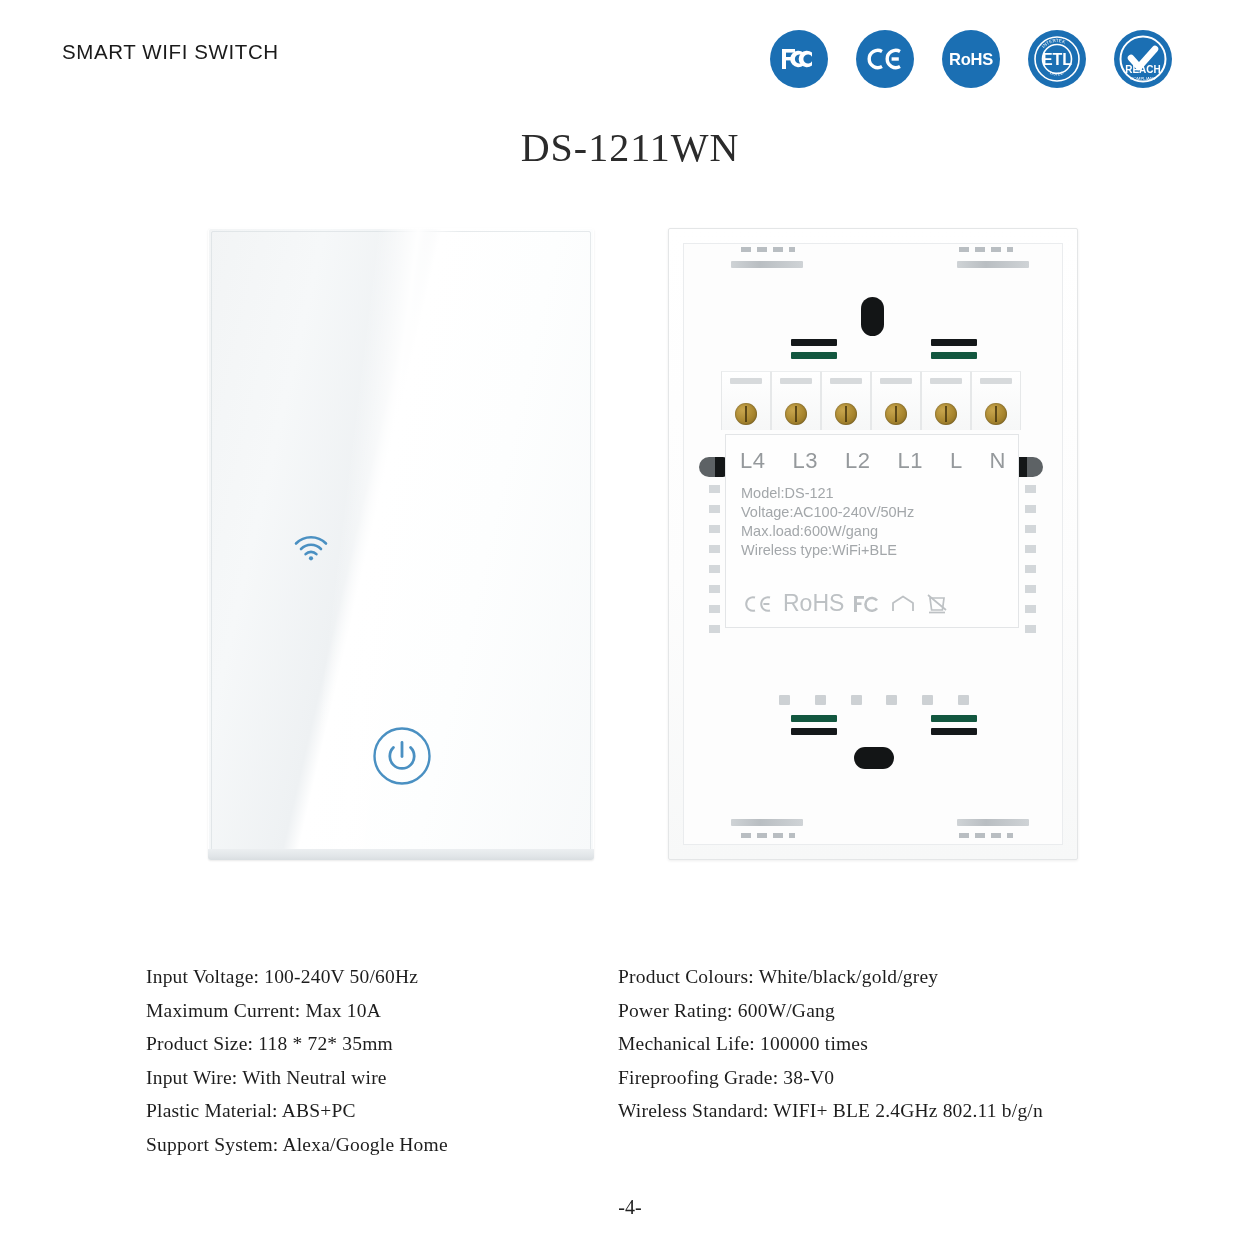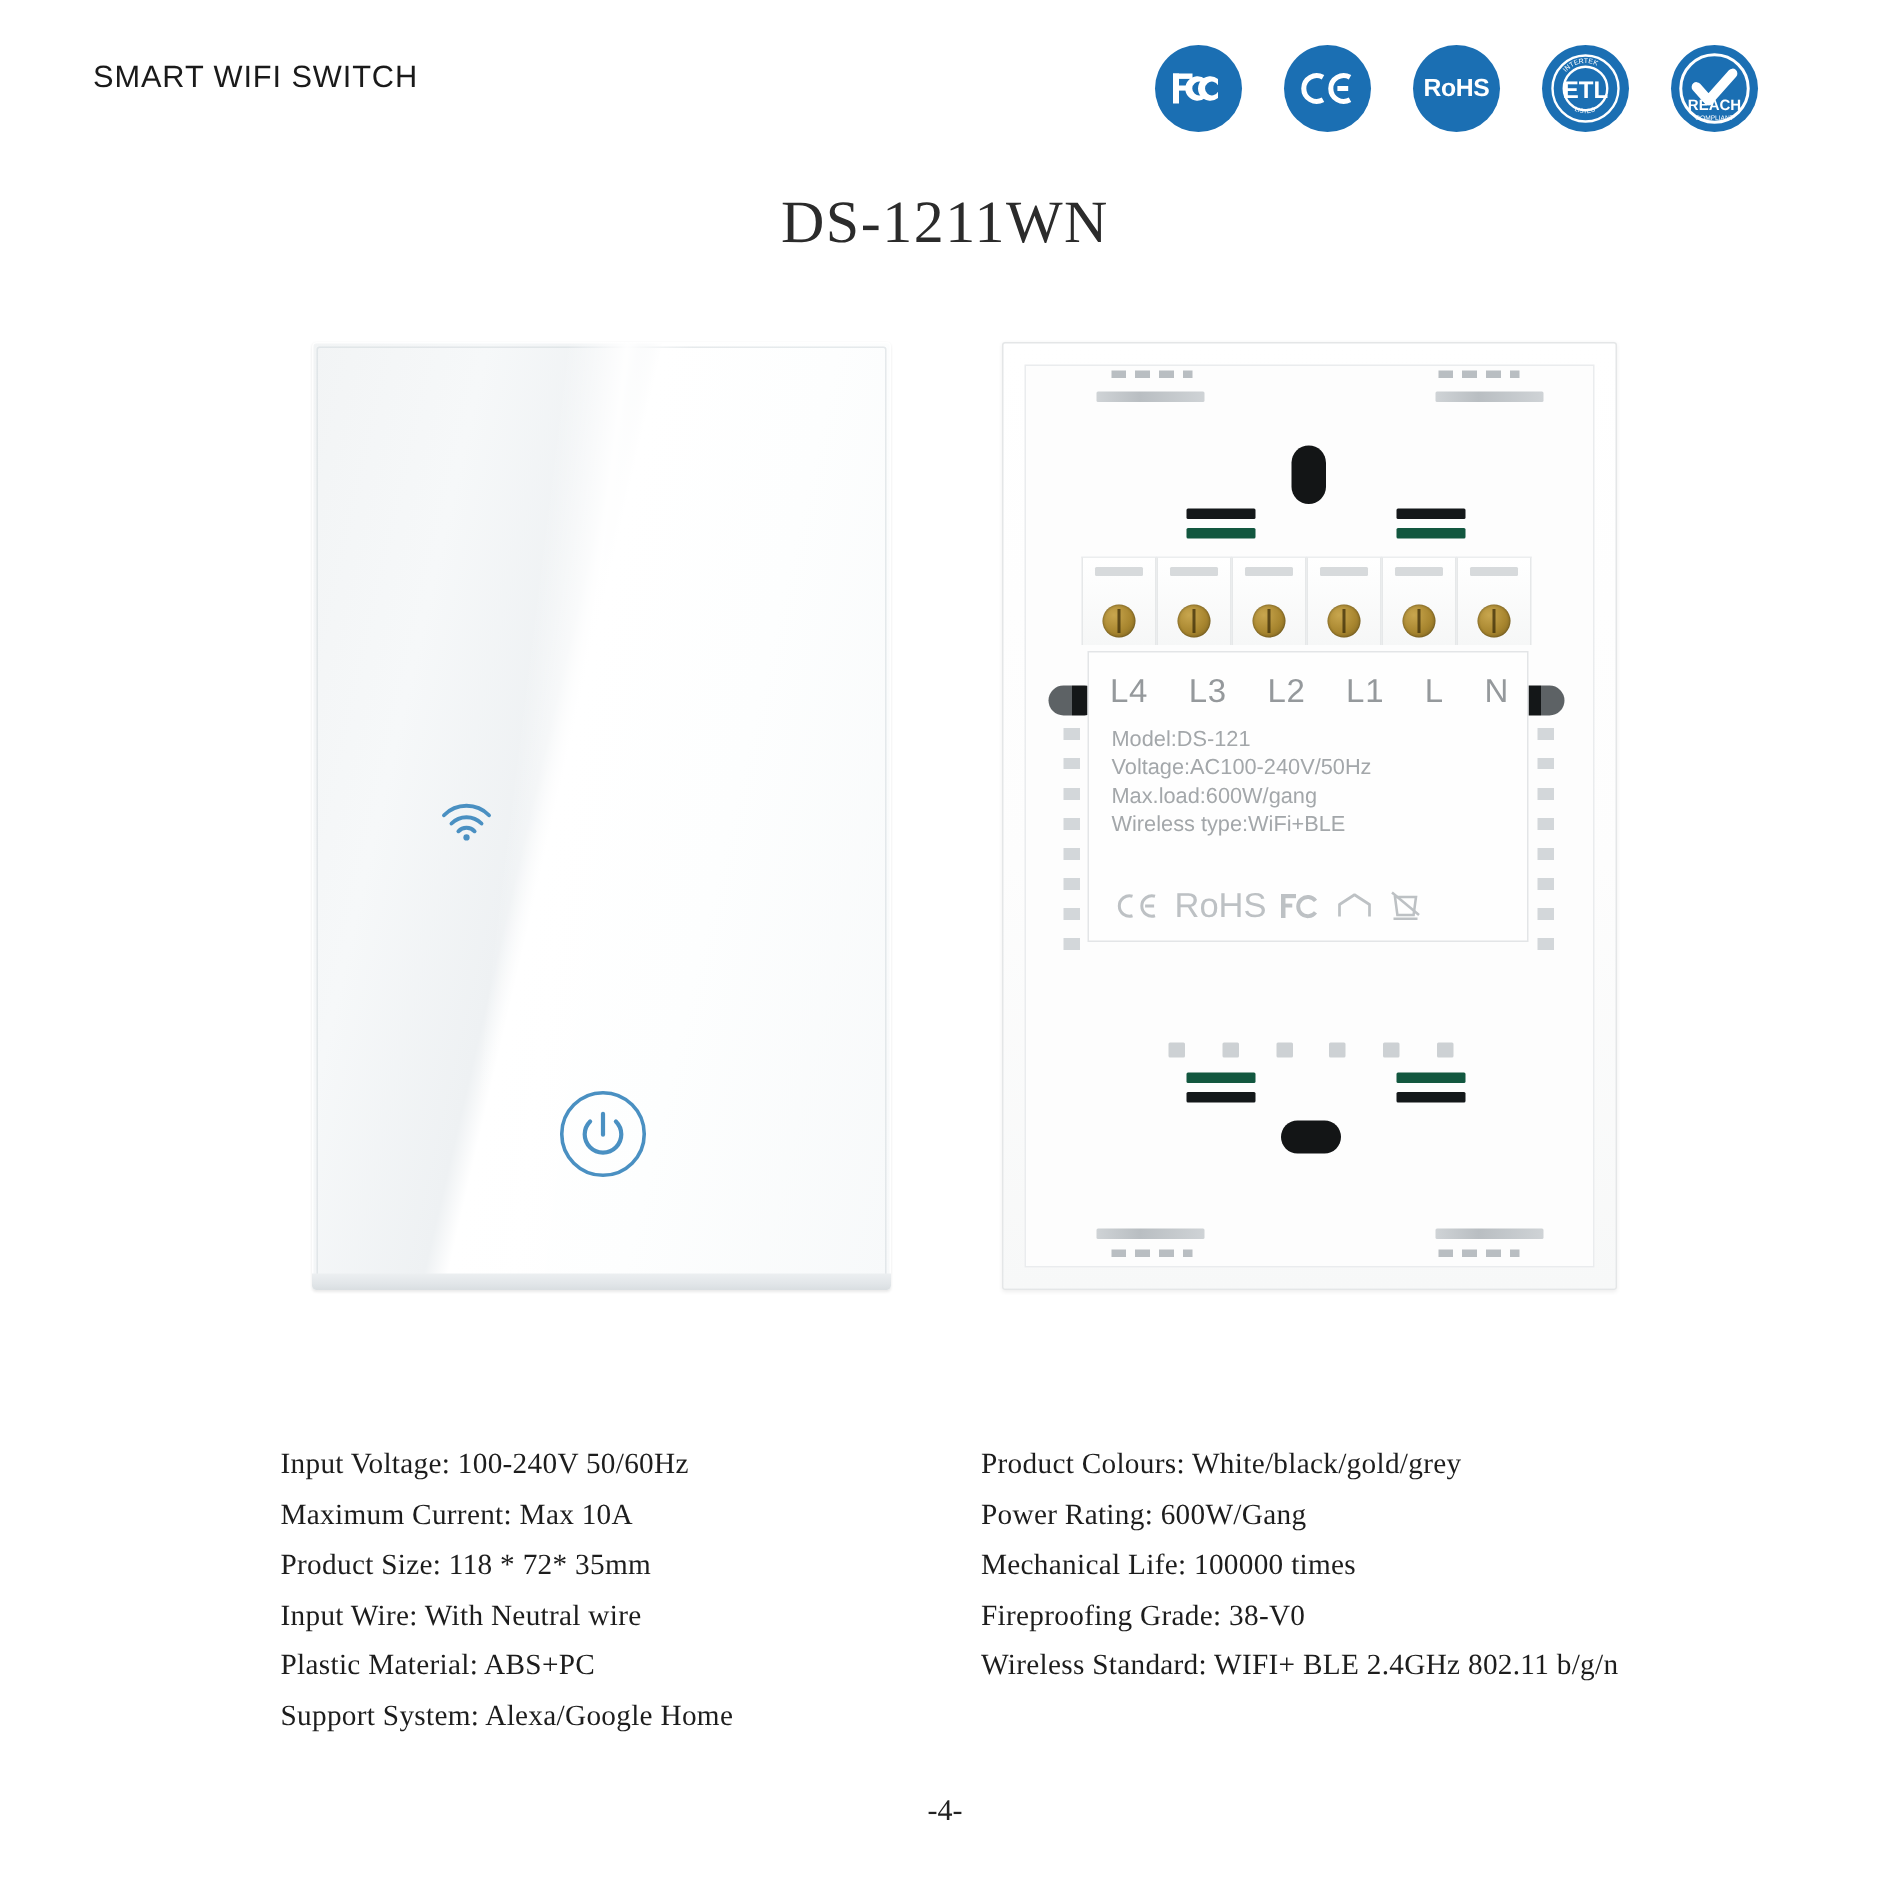--- a/index.html
+++ b/index.html
@@ -340,22 +340,22 @@
   .spec-col {
     position: absolute;
     top: 0;
     font-family: "Liberation Serif", serif;
     font-size: 19.5px;
     line-height: 33.5px;
     color: #1d1d1d;
     letter-spacing: 0.2px;
     white-space: nowrap;
   }
-  #spec-col-left  { left: 146px; margin-left: 41px; }
-  #spec-col-right { left: 654px; }
+  #spec-col-left  { left: 146px; }
+  #spec-col-right { left: 618px; }
   .spec-line { display: block; }
 
   
   #page-number {
     position: absolute;
     left: 0;
     top: 1196px;
     width: 1260px;
     text-align: center;
     font-family: "Liberation Serif", serif;

